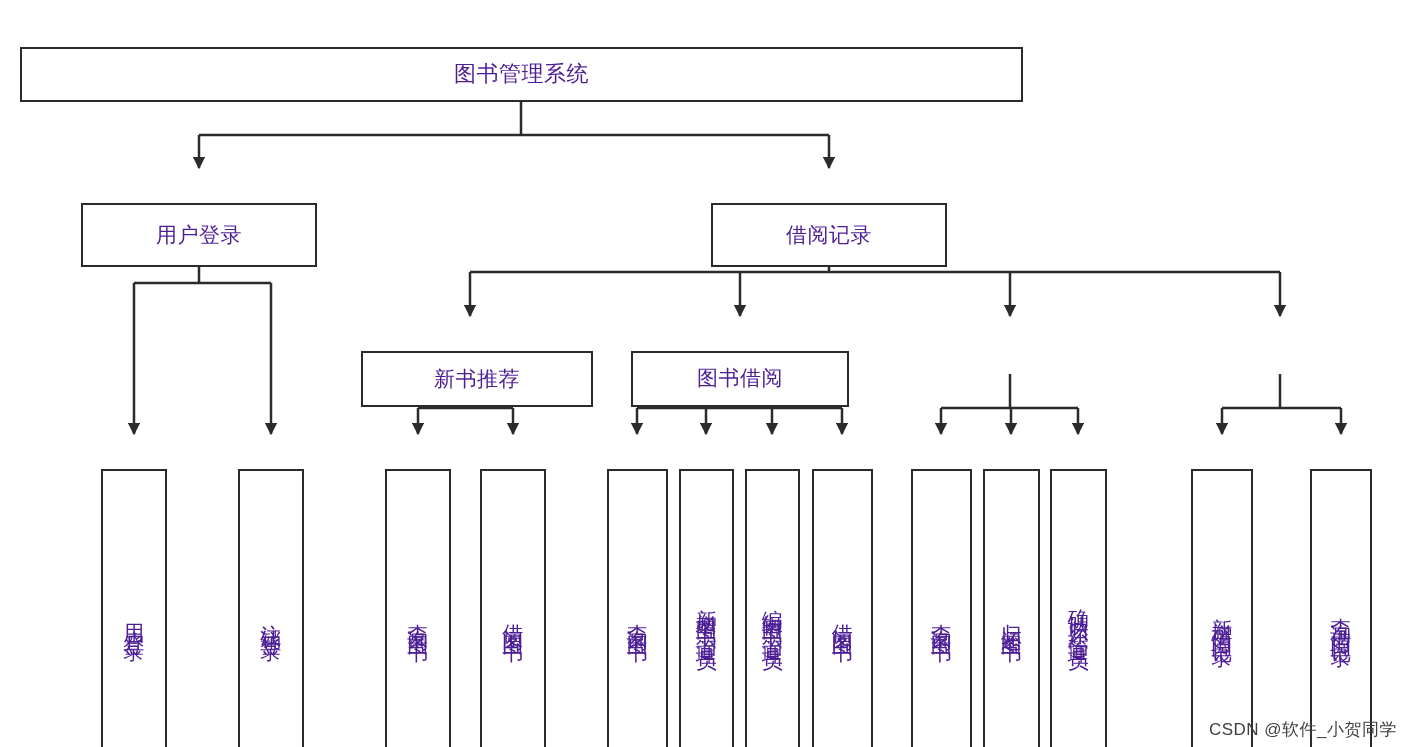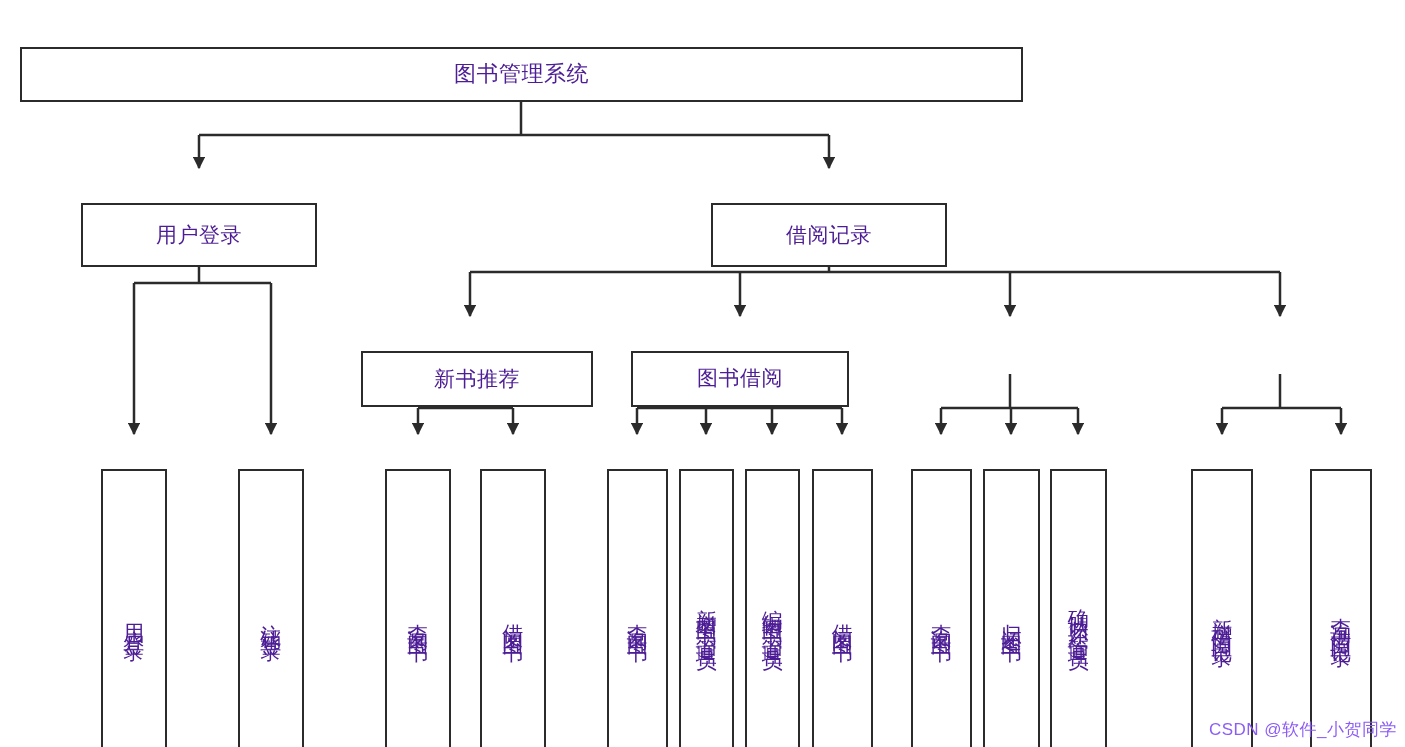--- a/index.html
+++ b/index.html
@@ -56,21 +56,21 @@
     padding: 8px 0;
     align-items: center;
     justify-content: center;
     white-space: nowrap;
   }
   .watermark {
     position: absolute;
     right: 8px;
     bottom: 6px;
     font-size: 17px;
-    color: #8b5cf6;
+    color: #404040;
     letter-spacing: 0.5px;
     white-space: nowrap;
     user-select: none;
   }
 </style>
 </head>
 <body>
 
 <div id="canvas">
 

